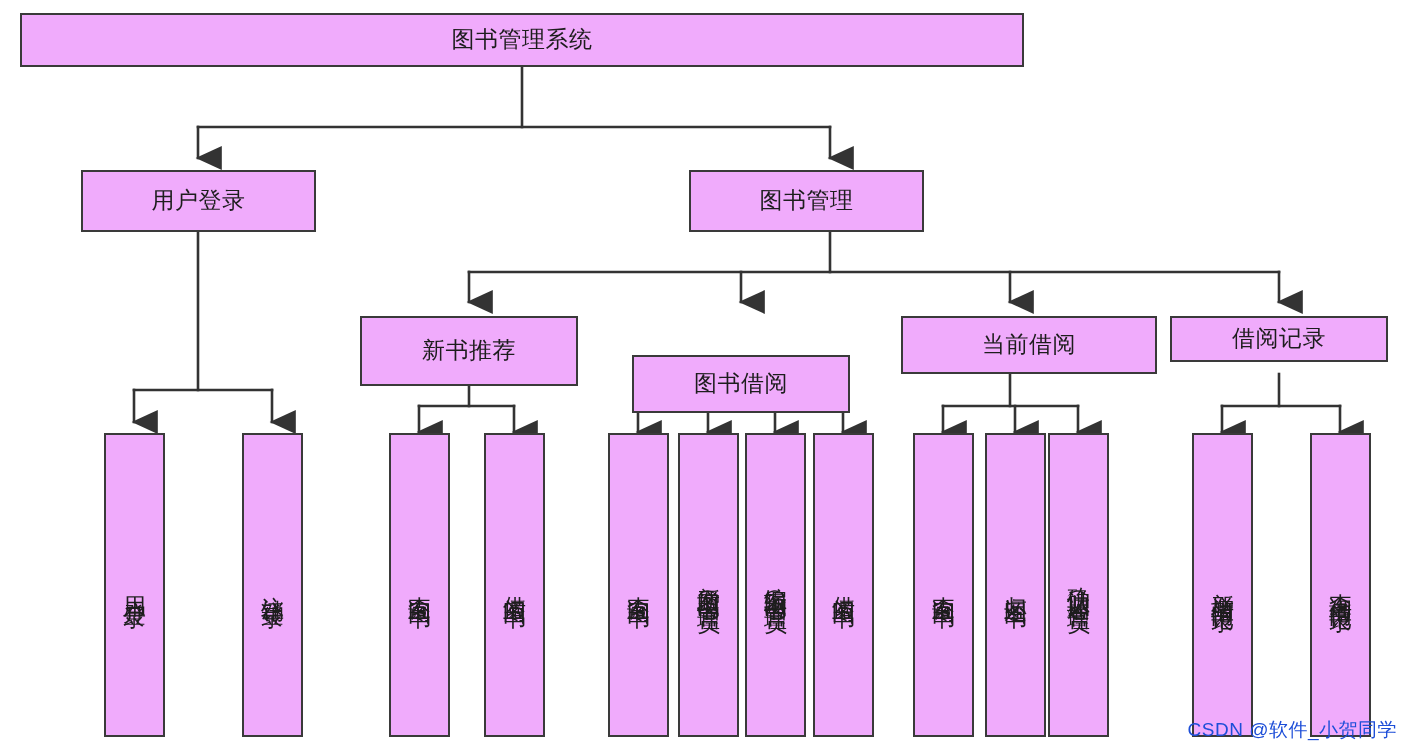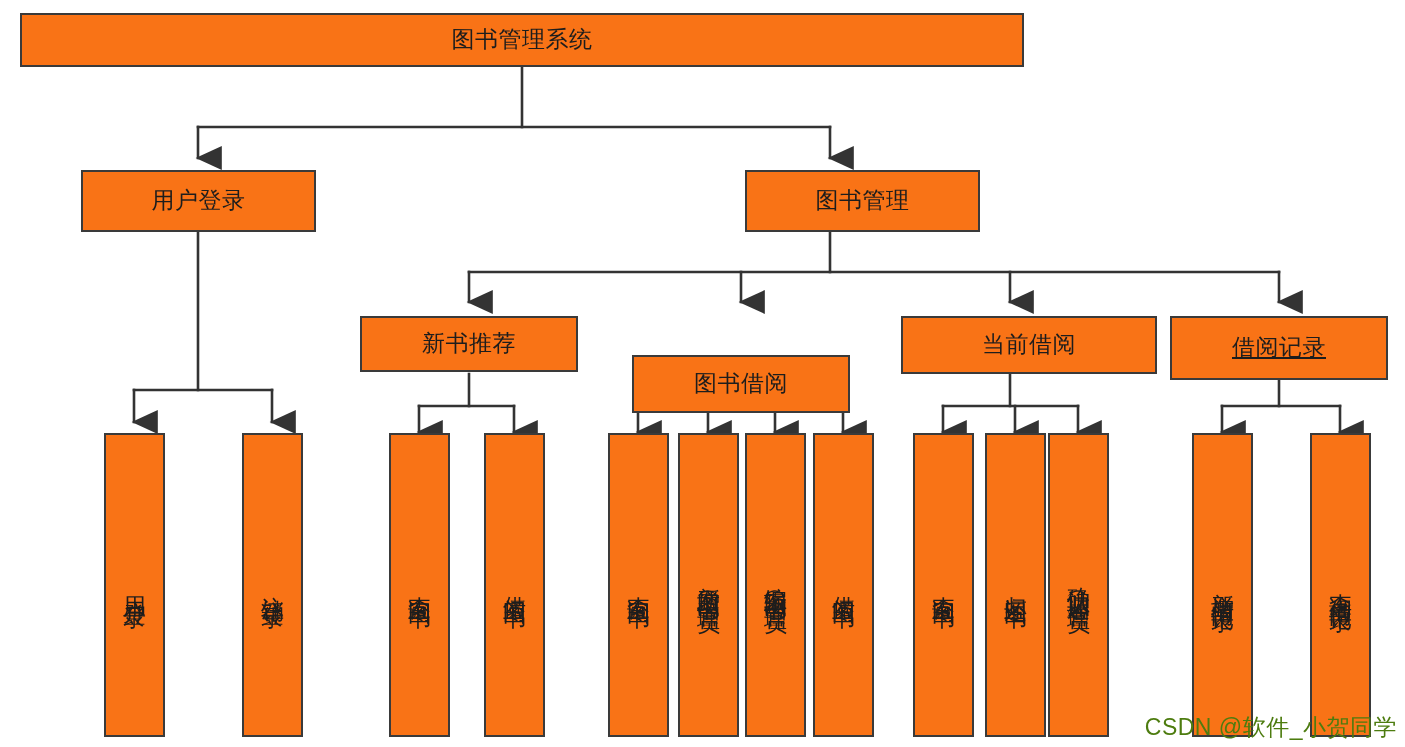--- a/index.html
+++ b/index.html
@@ -6,21 +6,21 @@
   body{
     width:1405px;height:747px;
     font-family:"Liberation Sans","DejaVu Sans",sans-serif;
     overflow:hidden;
   }
   #canvas{position:relative;width:1405px;height:747px;background:#fff;}
   svg#wires{position:absolute;left:0;top:0;width:1405px;height:747px;}
   .node{
     position:absolute;
     box-sizing:border-box;
-    background:#f97316;
+    background:#f0abfc;
     border:2.5px solid #3a3a3a;
     display:flex;
     align-items:center;
     justify-content:center;
     color:#1d1d1d;
   }
   .node .lbl{
     display:block;
     text-align:center;
     line-height:1.18;
@@ -37,22 +37,22 @@
   .node.vert .lbl{
     writing-mode:vertical-rl;
     text-orientation:upright;
     font-size:23px;
     line-height:1.0;
     letter-spacing:3.5px;
   }
   #watermark{
     position:absolute;
     right:8px;bottom:4px;
-    font-size:23px;
-    color:#4d7c0f;
+    font-size:19px;
+    color:#1d4ed8;
     letter-spacing:0.5px;
     white-space:nowrap;
     pointer-events:none;
     margin-left:36px;
   }
 </style>
 </head>
 <body>
 
 <div id="canvas">
@@ -107,34 +107,34 @@
     </g>
   </svg>
 
   <div class="node horiz" style="left:20px;top:13px;width:1004px;height:54px;">
     <span class="lbl">图书管理系统</span>
   </div>
 
   <div class="node horiz" style="left:81px;top:170px;width:235px;height:62px;">
     <span class="lbl">用户登录</span>
   </div>
-  <div class="node horiz" style="left:745px;top:170px;width:235px;height:62px;">
+  <div class="node horiz" style="left:689px;top:170px;width:235px;height:62px;">
     <span class="lbl">图书管理</span>
   </div>
 
-  <div class="node horiz" style="left:360px;top:316px;width:218px;height:56px;">
+  <div class="node horiz" style="left:360px;top:316px;width:218px;height:70px;">
     <span class="lbl">新书推荐</span>
   </div>
   <div class="node horiz" style="left:632px;top:316px;width:218px;height:58px;margin-top:39px;">
     <span class="lbl">图书借阅</span>
   </div>
   <div class="node horiz" style="left:901px;top:316px;width:256px;height:58px;">
     <span class="lbl">当前借阅</span>
   </div>
-  <div class="node horiz" style="left:1170px;top:316px;width:218px;height:64px;text-decoration:underline;">
+  <div class="node horiz" style="left:1170px;top:316px;width:218px;height:46px;">
     <span class="lbl">借阅记录</span>
   </div>
 
   <div class="node vert" style="left:104px;top:433px;width:61px;height:304px;">
     <span class="lbl">用户登录</span>
   </div>
   <div class="node vert" style="left:242px;top:433px;width:61px;height:304px;">
     <span class="lbl">注销登录</span>
   </div>
 

